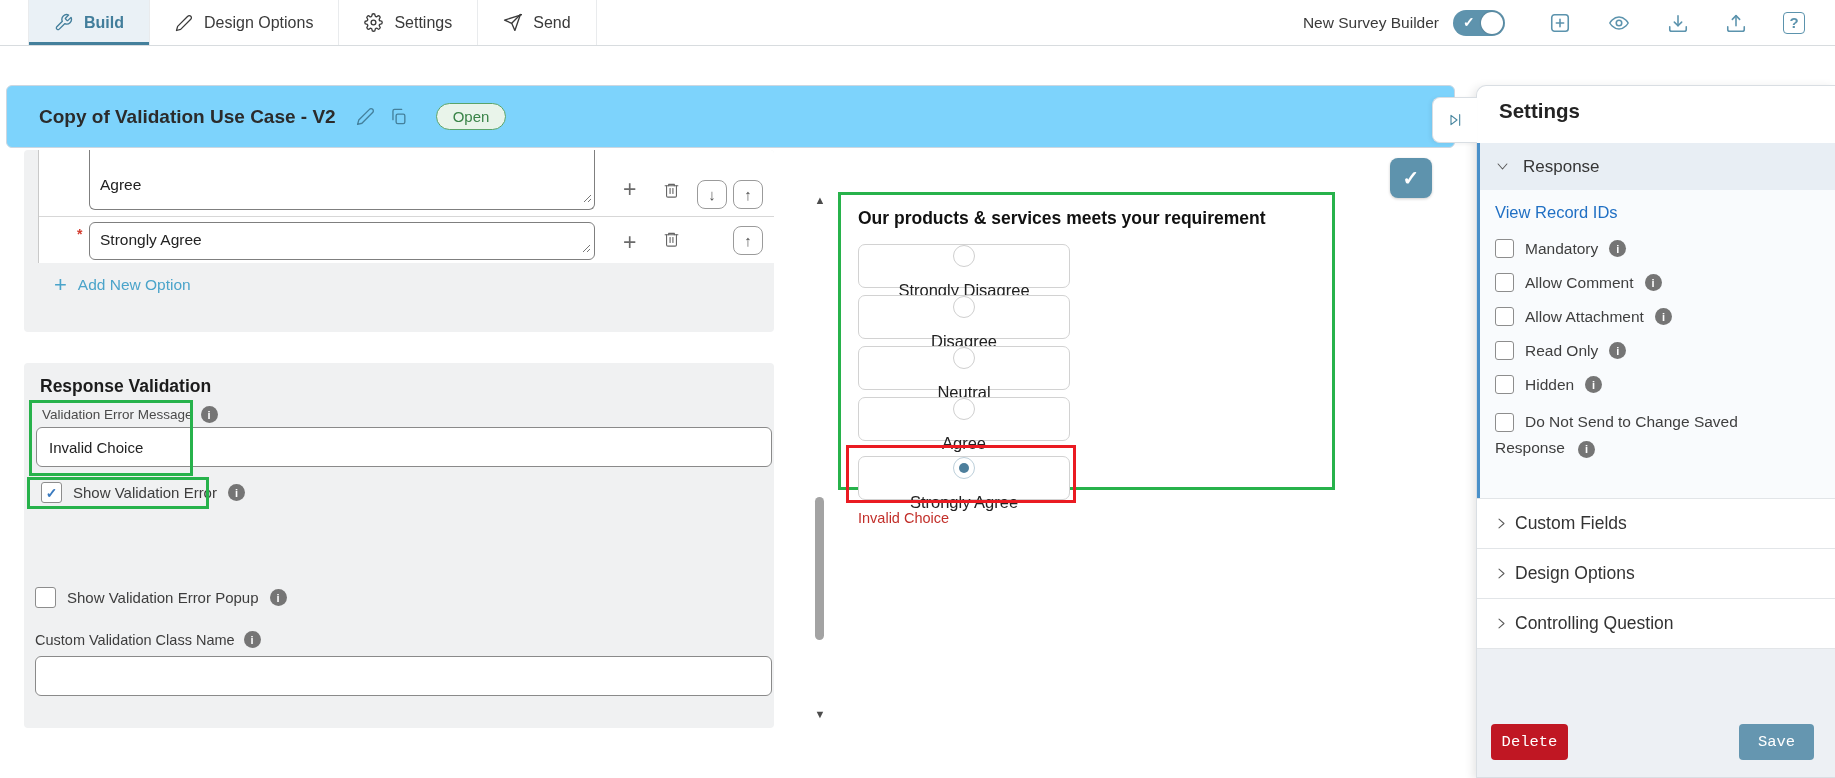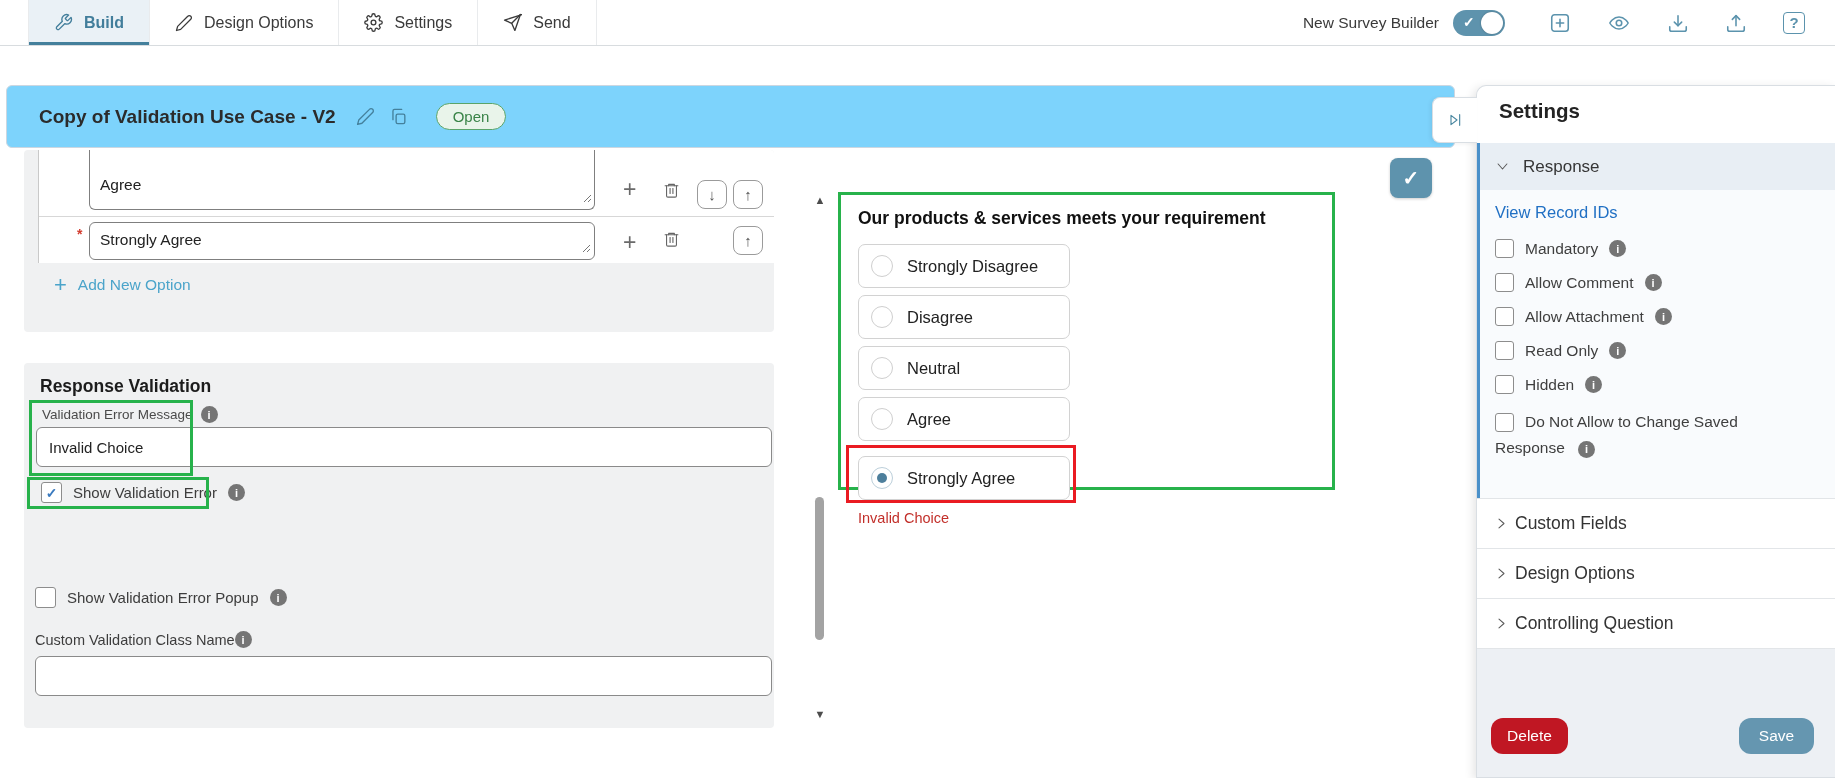--- a/index.html
+++ b/index.html
@@ -59,21 +59,21 @@
   .banner { position:absolute; background:#dce8f2; border-radius:6px; font-weight:bold; font-size:16.5px; color:#1f1f1f; display:flex; align-items:center; padding:0 15px; }
 
   
   .scrollbar { left:812px; top:160px; width:16px; height:568px; }
   .scroll-arrow { position:absolute; left:0; width:16px; text-align:center; font-size:11px; color:#4c4c4c; cursor:pointer; }
   .scroll-thumb { position:absolute; left:3px; width:9px; height:143px; background:#a3a3a3; border-radius:5px; cursor:grab; }
 
   
   .preview { left:838px; top:192px; width:497px; height:298px; border:3px solid #27b24b; background:#fff; }
   .pv-q { position:absolute; left:17px; top:13px; font-size:17.5px; font-weight:bold; color:#111; }
-  .opt { position:absolute; left:17px; width:212px; height:44px; border:1px solid #d2d2d2; border-radius:7px; background:#fff; display:flex; align-items:center; gap:14px; padding:0 12px; font-size:16.5px; color:#222; cursor:pointer; }
+  .opt { position:absolute; left:17px; width:212px; height:44px; border:1px solid #d2d2d2; border-radius:7px; background:#fff; display:flex; align-items:center; gap:14px; padding:0 12px; font-size:16.5px; color:#222; cursor:pointer;flex-direction:column; }
   .radio { width:22px; height:22px; border-radius:50%; border:1px solid #cfcfcf; background:#fff; flex:none; position:relative; }
   .radio.sel { border-color:#bccfda; }
   .radio.sel::after { content:""; position:absolute; inset:5px; border-radius:50%; background:#4d7f9c; }
   .red-box { position:absolute; left:5px; top:250px; width:230px; height:58px; border:3px solid #ea1b22; pointer-events:none; z-index:3; }
   .pv-error { position:absolute; left:17px; top:315px; font-size:14.5px; color:#c22f2a; }
 
   .check-btn { left:1390px; top:158px; width:42px; height:40px; background:#5e93ad; border-radius:8px; color:#fff; font-size:20px; font-weight:bold; display:flex; align-items:center; justify-content:center; cursor:pointer; box-shadow:0 1px 3px rgba(0,0,0,.2); }
 
   
   .panel { left:1476px; top:85px; width:359px; height:693px; background:#fff; border:1px solid #d9dee3; border-right:none; border-radius:10px 0 0 0; box-shadow:-3px 2px 10px rgba(0,0,0,.10); overflow:hidden; z-index:7; }
@@ -83,21 +83,21 @@
   .acc-header { height:47px; background:#e8eef4; display:flex; align-items:center; gap:13px; padding-left:15px; font-size:17px; color:#363636; cursor:pointer; }
   .details-body { height:308px; background:#f9fbfd; padding:13px 36px 0 15px; overflow:hidden; }
   .record-link { font-size:16.5px; color:#2170c4; cursor:pointer; display:inline-block; margin-bottom:2px; }
   .s-row { margin-top:15px; display:flex; align-items:center; gap:11px; }
   .s-row .cb { width:19px; height:19px; }
   .s-label { font-size:15.5px; color:#3f3f3f; }
   .s-row-wrap { margin-top:15px; line-height:26px; font-size:15.5px; color:#3f3f3f; }
   .s-row-wrap .cb { display:inline-flex; vertical-align:middle; margin-right:11px; width:19px; height:19px; }
   .acc-row { position:absolute; left:0; width:100%; height:50px; background:#fff; border-top:1px solid #e2e5e8; display:flex; align-items:center; gap:6px; padding-left:17px; font-size:17.5px; color:#333; cursor:pointer; }
   .panel-footer { position:absolute; left:0; top:562px; width:100%; height:131px; background:#edf0f4; border-top:1px solid #e2e5e8; }
-  .btn { position:absolute; bottom:25px; height:36px; border:none; border-radius:12px; color:#fff; font-size:15.5px; font-family:Liberation Sans, sans-serif; cursor:pointer; }
+  .btn { position:absolute; bottom:19px; height:36px; border:none; border-radius:4px; color:#fff; font-size:15.5px; font-family:Liberation Mono, monospace; cursor:pointer; }
   .btn-delete { left:14px; width:77px; background:#c01723; }
   .btn-save { right:21px; width:75px; background:#6596b0; }
   .chev { color:#5a5a5a; }
 </style>
 </head>
 <body>
 
 <div class="topbar">
   <div class="tabs">
     <div class="tab active">
@@ -274,21 +274,21 @@
     <span class="info">i</span>
   </div>
 
 
   <div class="hrow" style="left:11px; top:224px;justify-content:flex-end;">
     <span class="cb"></span>
     <span class="chk-label">Show Validation Error Popup</span>
     <span class="info">i</span>
   </div>
 
-  <div class="hrow" style="left:11px; top:268px; gap:0;">
+  <div class="hrow" style="left:11px; top:268px; gap:9px;">
     <span class="field-label2">Custom Validation Class Name</span>
     <span class="info">i</span>
   </div>
   <input class="txt-input" style="left: 11px; top: 293px; width: 737px; height: 40px;" value="">
 </div>
 
 <div class="abs scrollbar">
   <span class="scroll-arrow" style="top:34px;">▲</span>
   <div class="scroll-thumb" style="top:337px;"></div>
   <span class="scroll-arrow" style="top:548px;">▼</span>
@@ -359,21 +359,21 @@
         <span class="cb"></span>
         <span class="s-label">Read Only</span>
         <span class="info">i</span>
       </div>
       <div class="s-row">
         <span class="cb"></span>
         <span class="s-label">Hidden</span>
         <span class="info">i</span>
       </div>
       <div class="s-row-wrap">
-        <span class="cb"></span><span>Do Not Allow to Change Saved Response</span>
+        <span class="cb"></span><span>Do Not Send to Change Saved Response</span>
         <span class="info" style="margin-left:9px;">i</span>
       </div>
     </div>
   </div>
 
   <div class="acc-row" style="top:412px;">
     <span class="chev">
         <svg class="ic" width="15" height="15" viewBox="0 0 24 24">
           <polyline points="8 5 16 12 8 19"></polyline>
         </svg>

